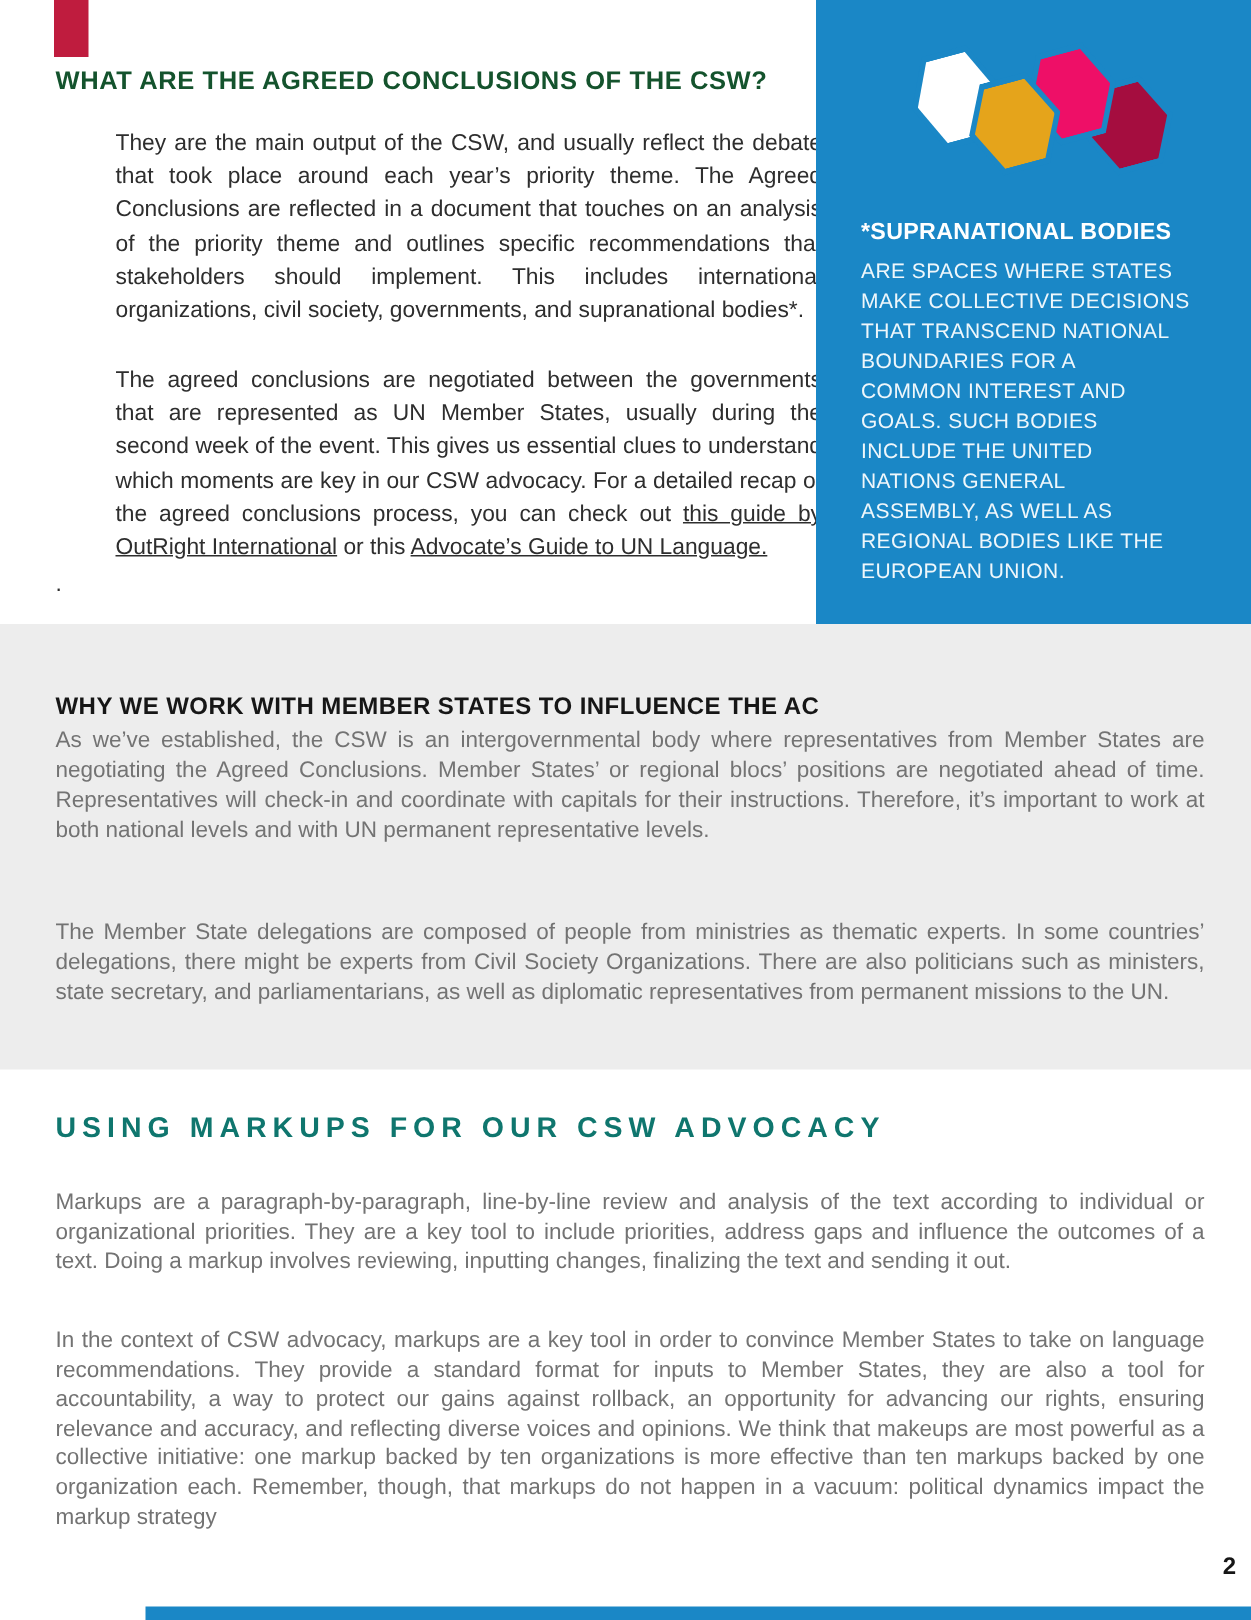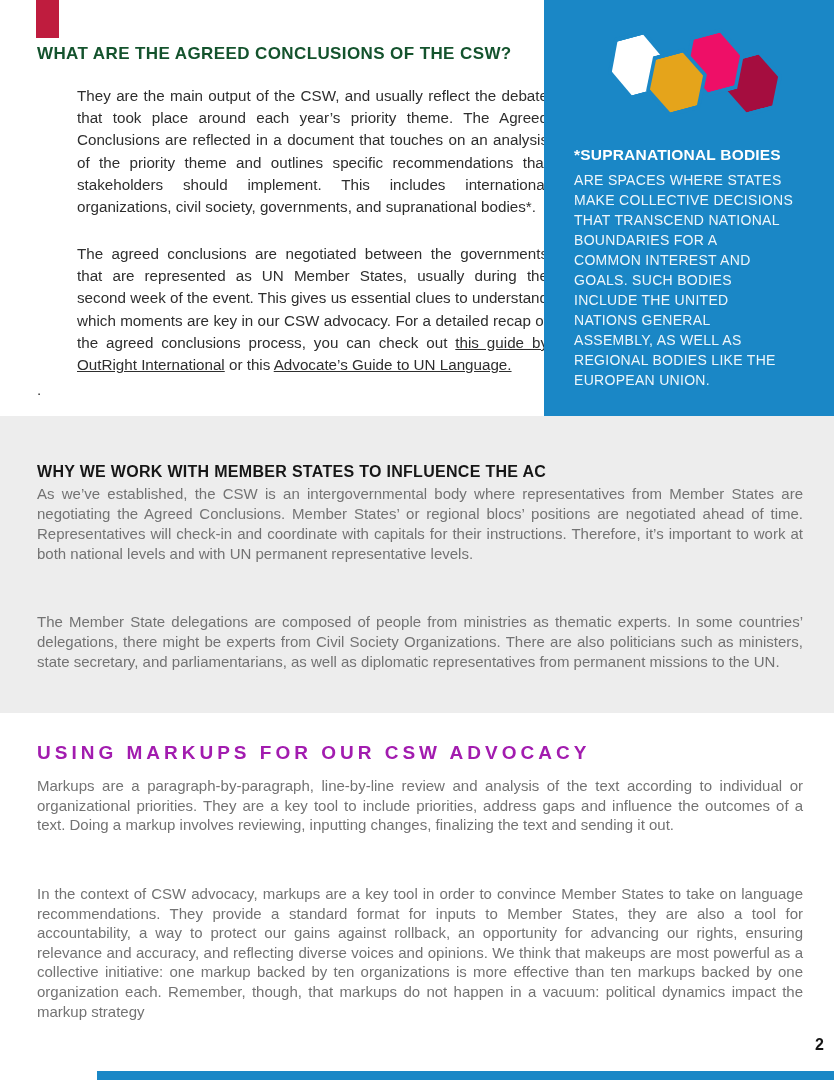--- a/index.html
+++ b/index.html
@@ -43,22 +43,22 @@
   .h2{position:absolute;left:37px;width:770px;font-size:16px;font-weight:bold;color:#161616;
       letter-spacing:.3px;}
   .gray-band .h2{top:31px;margin-top:16px;}
   .p-wide{position:absolute;left:37px;width:766px;font-size:15px;line-height:20px;
       text-align:justify;color:#737373;}
   .gp1{top:68px;}
   .gp2{top:196px;}
 
   
   .h3-pink{position:absolute;left:37px;top:742px;width:780px;font-size:19px;font-weight:bold;
-      color:#a21caf;letter-spacing:4px;}
-  .mp1{top:776px;line-height:19.6px;}
+      color:#0f766e;letter-spacing:4px;}
+  .mp1{top:792px;line-height:19.6px;}
   .mp2{top:884px;line-height:19.6px;}
 
   .page-number{position:absolute;left:800px;top:1036px;width:24px;font-size:16px;
       font-weight:bold;color:#161616;text-align:right;}
 </style>
 </head>
 <body>
 
 <div class="page">
 

